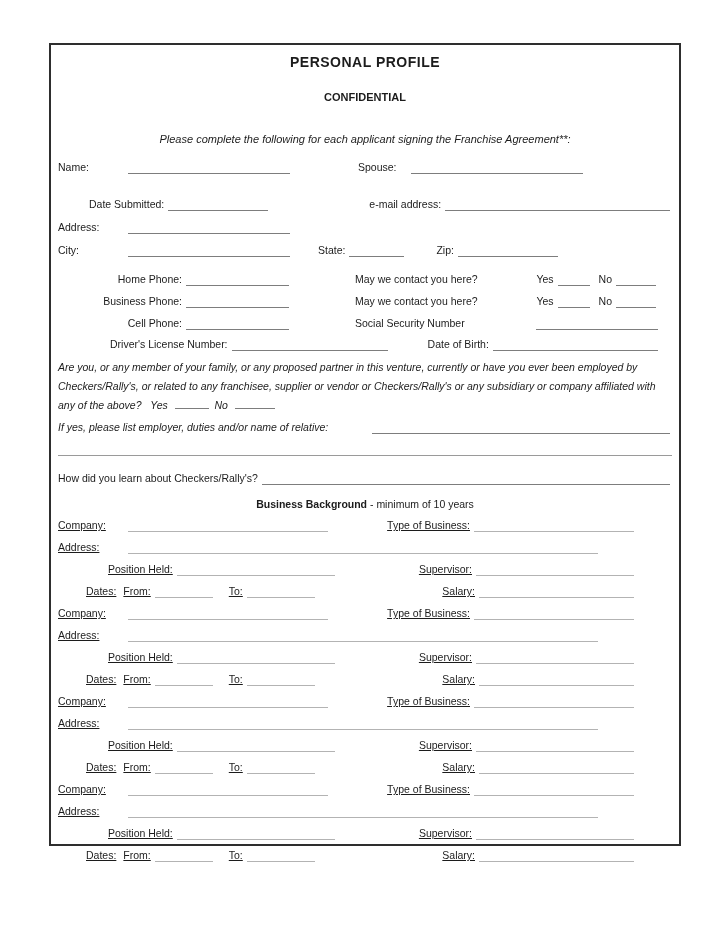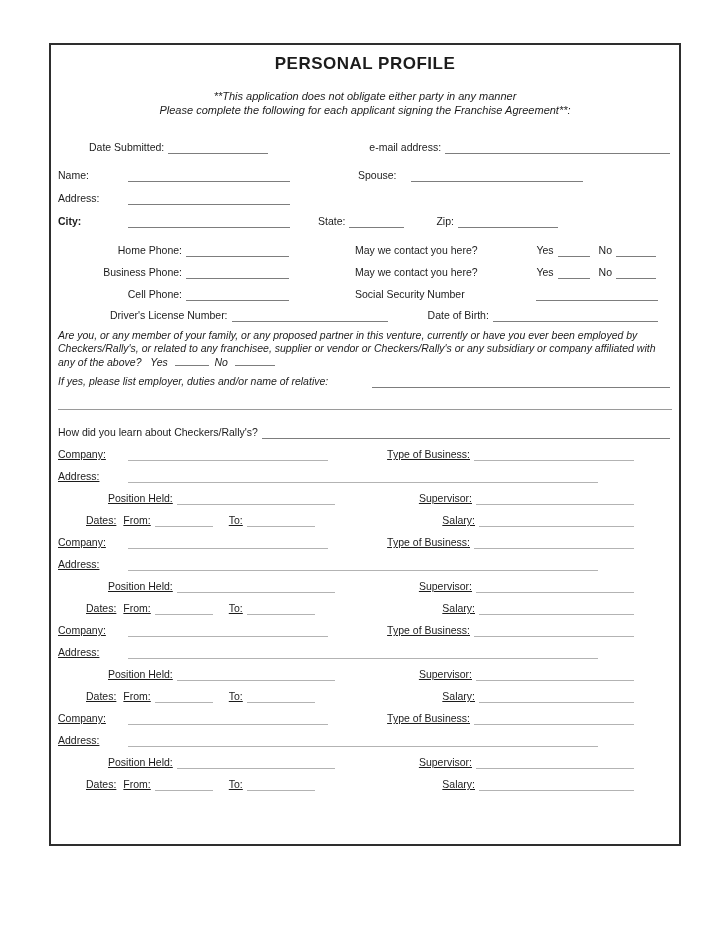--- a/index.html
+++ b/index.html
@@ -14,21 +14,21 @@
   .form-box {
     position:absolute;
     left:49px; top:43px;
     width:632px; height:803px;
     border:2px solid #2e2e2e;
     background:#ffffff;
     padding:0 7px;
   }
   .title {
     text-align:center;
-    font-size:17px;
+    font-size:14px;
     font-weight:bold;
     letter-spacing:0.5px;
     margin-top:9px;
   }
   .subtitle {
     text-align:center;
     font-size:11px;
     font-weight:bold;
     margin-top:21px;
   }
@@ -55,21 +55,21 @@
     margin-left:4px;
   }
   .line.lt { border-bottom-color:#b3b3b3; }
   .grow { flex:1 1 auto; }
   .yesno { margin-left:auto; display:flex; align-items:flex-end; padding-right:16px; }
   .yesno .line { width:32px; }
   .yesno .no-gap { margin-left:9px; }
   .para {
     font-style:italic;
     font-size:10.5px;
-    line-height:13px;
+    line-height:19px;
     margin-top:7px;
     white-space:normal;
   }
   .para .line { height:11px; }
   .fullline {
     border-bottom:1px solid #9a9a9a;
     height:1px;
     margin-top:21px;
   }
   .bb-header {
@@ -89,47 +89,48 @@
   }
   .rcol .rlbl { flex:1 1 auto; text-align:right; }
   .rcol .line { width:160px; margin-right:38px; }
 </style>
 </head>
 <body>
 
 <div class="form-box">
 
   <div class="title">PERSONAL PROFILE</div>
+  <div class="subtitle">CONFIDENTIAL</div>
 
   <div class="notice">
-    <span>**This application does not obligate either party in any manner</span><br>
+    <br>
     <span>Please complete the following for each applicant signing the Franchise Agreement**:</span>
+  </div>
+
+  <div class="row" style="margin-top:15px;">
+    <span class="lbl" style="width:66px;">Name:</span>
+    <span class="line" style="width:162px;"></span>
+    <span class="lbl" style="margin-left:68px;">Spouse:</span>
+    <span class="line" style="width:172px;margin-left:14px;"></span>
   </div>
 
   <div class="row" style="margin-top:24px;">
     <span class="lbl" style="margin-left:31px;">Date Submitted:</span>
     <span class="line" style="width:100px;"></span>
     <span class="lbl" style="margin-left:101px;">e-mail address:</span>
     <span class="line grow" style="margin-right:2px;"></span>
   </div>
 
-  <div class="row" style="margin-top:15px;">
-    <span class="lbl" style="width:66px;">Name:</span>
-    <span class="line" style="width:162px;"></span>
-    <span class="lbl" style="margin-left:68px;">Spouse:</span>
-    <span class="line" style="width:172px;margin-left:14px;"></span>
-  </div>
-
   <div class="row" style="margin-top:10px;">
     <span class="lbl" style="width:66px;">Address:</span>
     <span class="line" style="width:162px;"></span>
   </div>
 
   <div class="row" style="margin-top:10px;">
-    <span class="lbl" style="width:66px;font-weight:bold;">City:</span>
+    <span class="lbl" style="width:66px;">City:</span>
     <span class="line" style="width:162px;"></span>
     <span class="lbl" style="margin-left:28px;">State:</span>
     <span class="line" style="width:55px;"></span>
     <span class="lbl" style="margin-left:32px;">Zip:</span>
     <span class="line" style="width:100px;"></span>
   </div>
 
   <div class="row" style="margin-top:16px;">
     <span class="lbl ra" style="width:124px;">Home Phone:</span>
     <span class="line" style="width:103px;"></span>
@@ -181,20 +182,23 @@
     <span class="line grow" style="margin-right:2px;"></span>
   </div>
 
   <div class="fullline"></div>
 
   <div class="row" style="margin-top:16px;">
     <span class="lbl">How did you learn about Checkers/Rally's?</span>
     <span class="line grow" style="margin-right:2px;"></span>
   </div>
 
+  <div class="bb-header">
+    <b>Business Background</b><span> - minimum of 10 years</span>
+  </div>
 
   <div id="employment-blocks">
   <div class="eb">
     <div class="row">
       <span class="lbl" style="width:66px;">Company:</span>
       <span class="line lt" style="width:200px;"></span>
       <span class="rcol">
         <span class="rlbl">Type of Business:</span>
         <span class="line lt"></span>
       </span>

